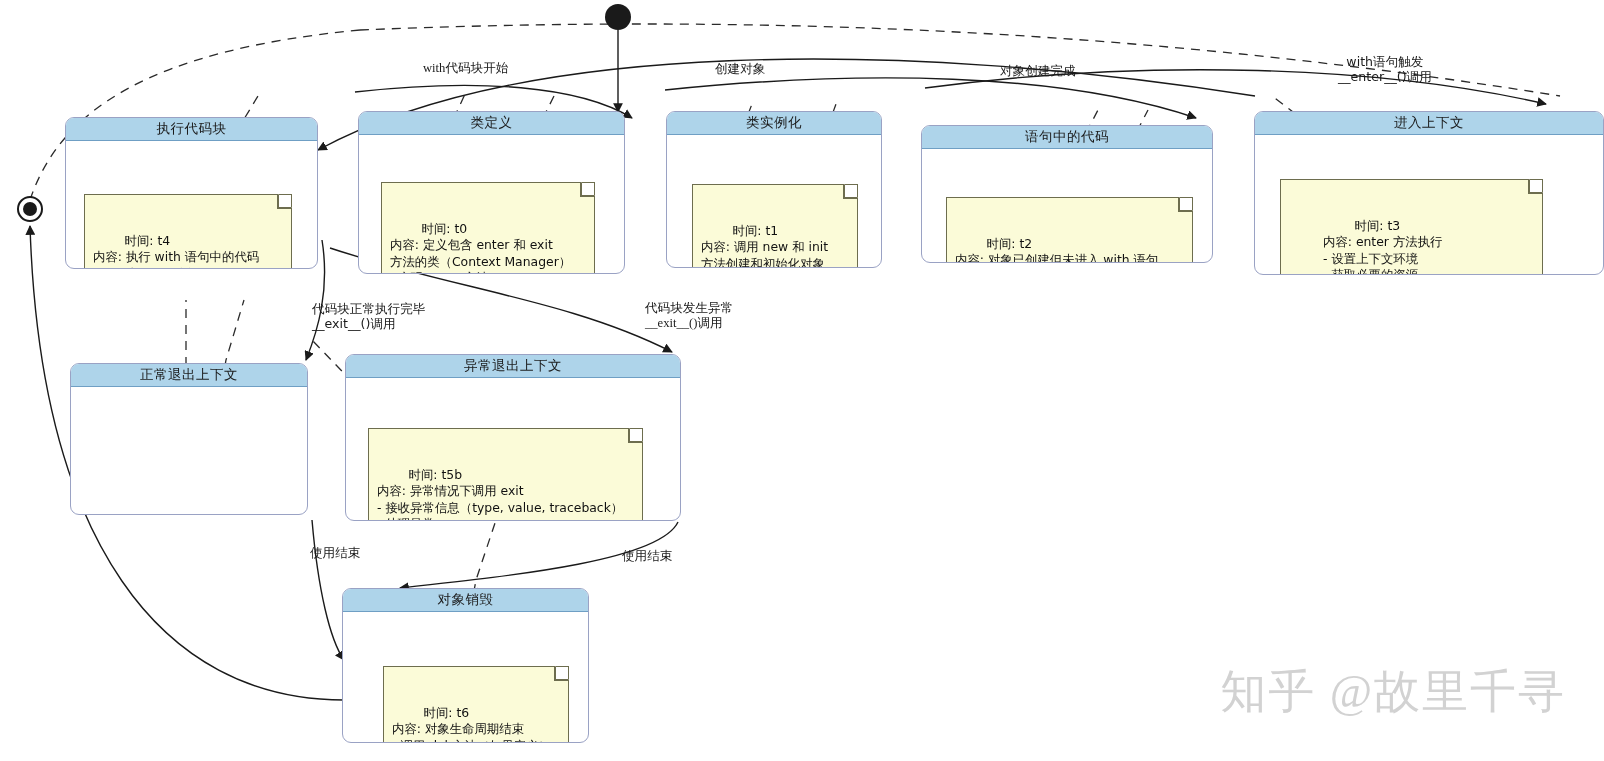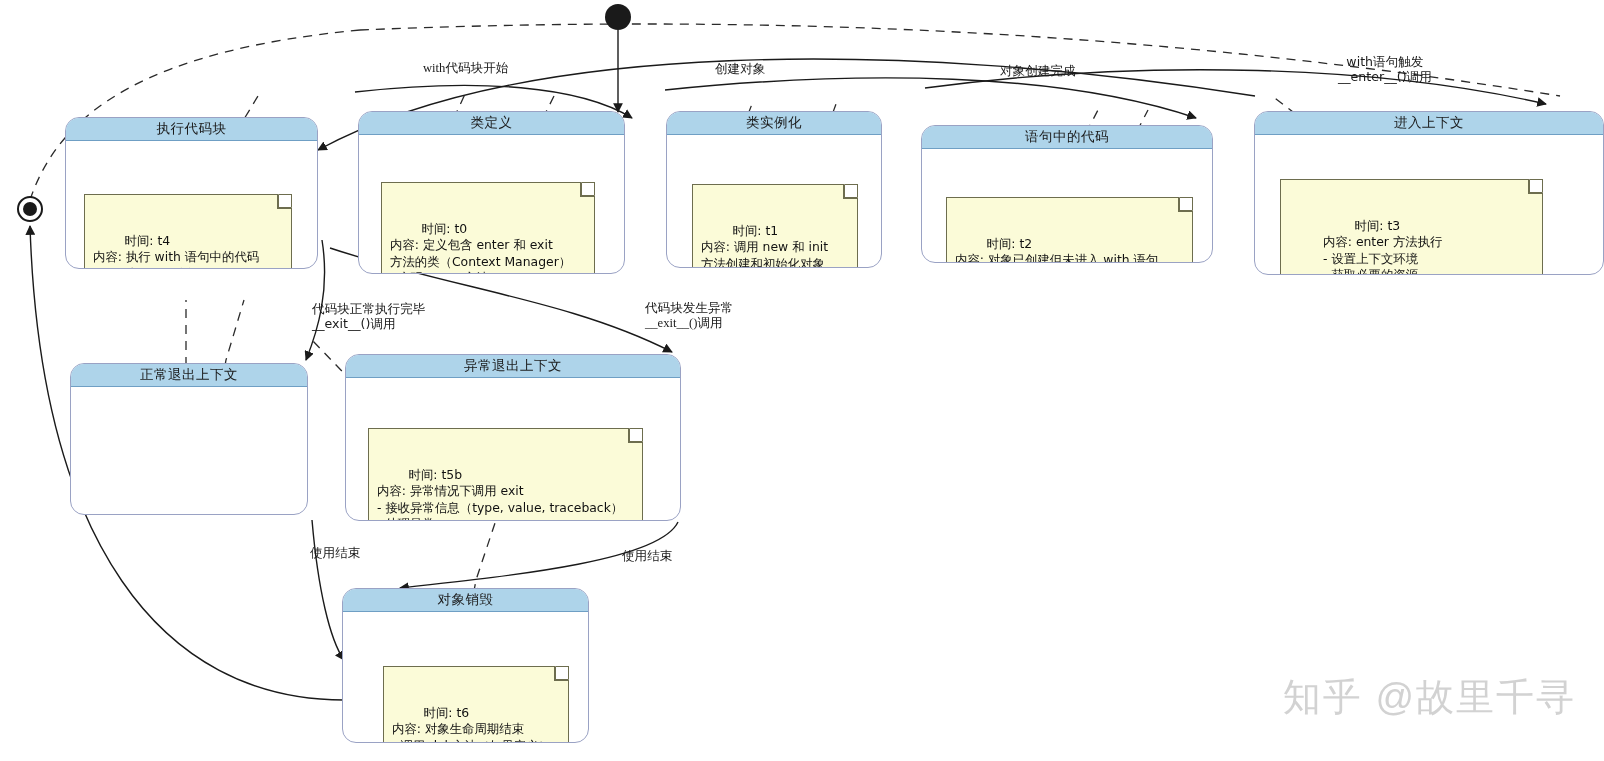--- a/index.html
+++ b/index.html
@@ -22,21 +22,21 @@
     left: 0;
     top: 0;
     width: 1604px;
     height: 761px;
     pointer-events: none;
   }
   .state {
     position: absolute;
     box-sizing: border-box;
     border: 1px solid #9aa2c4;
-    border-radius: 14px;
+    border-radius: 9px;
     background: #ffffff;
     overflow: hidden;
   }
   .state-header {
     height: 22px;
     background: #aed4ea;
     border-bottom: 1px solid #6f9fc4;
     display: flex;
     align-items: center;
     justify-content: center;
@@ -84,26 +84,26 @@
   }
   .edge-label {
     position: absolute;
     font-size: 12.6px;
     line-height: 15px;
     color: #1a1a1a;
     white-space: pre;
   }
   .watermark {
     position: absolute;
-    right: 28px;
+    right: 38px;
     bottom: 38px;
-    font-size: 38px;
+    font-size: 46px;
     color: #d2d2d2;
     letter-spacing: 2px;
-    font-family: Liberation Sans, sans-serif;
+    font-family: Liberation Serif, serif;
   }
   .node-start {
     position: absolute;
     width: 26px;
     height: 26px;
     border-radius: 50%;
     background: #1a1a1a;
   }
   .node-end {
     position: absolute;

